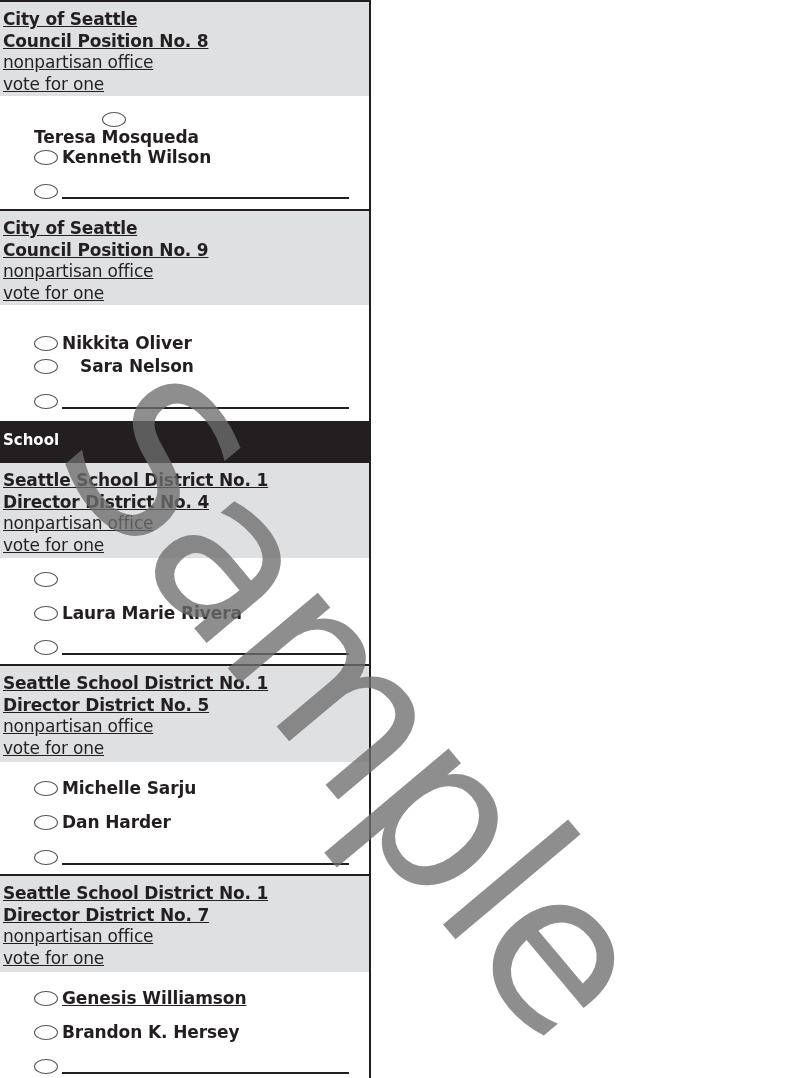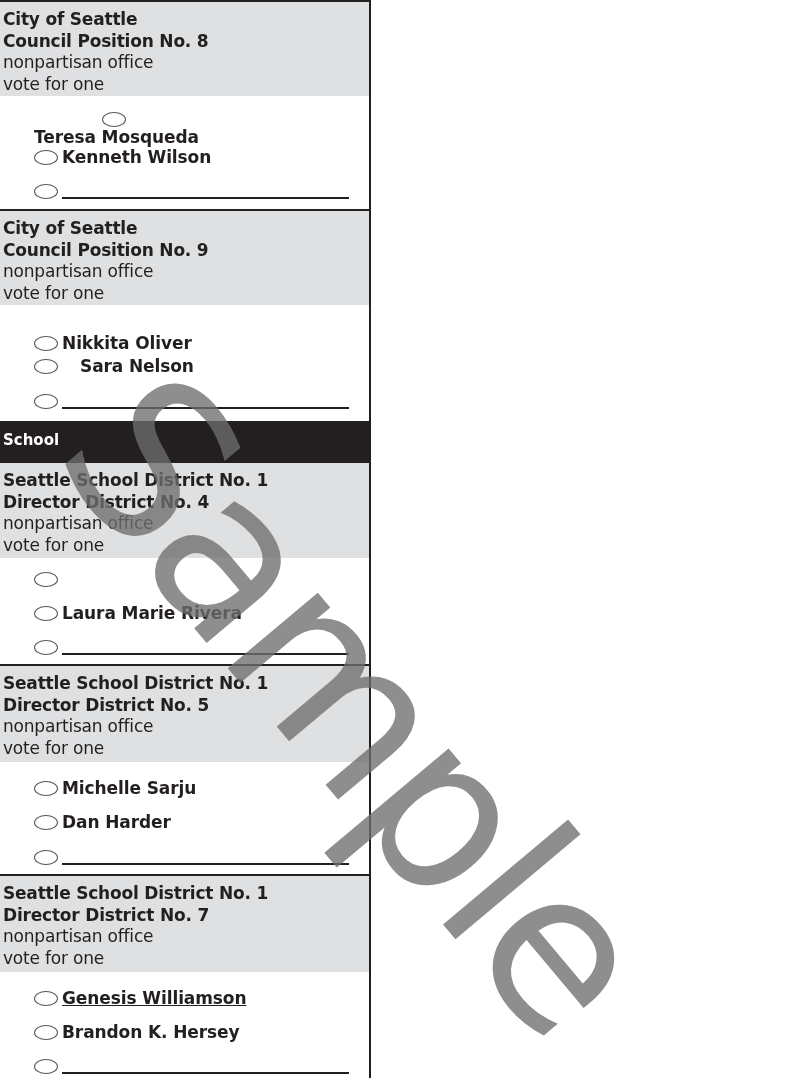--- a/index.html
+++ b/index.html
@@ -19,20 +19,21 @@
   }
   .race { position:absolute; left:0; width:369px; }
   .race-header {
     background:#dfe0e2;
     padding:7px 0 0 3px;
     box-sizing:border-box;
     height:94px;
     line-height:21.5px;
     font-size:17px;
     letter-spacing:-0.2px;
+    text-decoration:underline;
   }
   .race-title { font-weight:bold; display:block; white-space:nowrap; }
   .race-sub { font-weight:normal; display:block; white-space:nowrap; }
   .candidate {
     position:absolute; left:34px; height:20px;
     display:flex; align-items:center;
   }
   .oval {
     width:24px; height:15px; border:1.3px solid #555;
     border-radius:50%; box-sizing:border-box; background:#fff;

